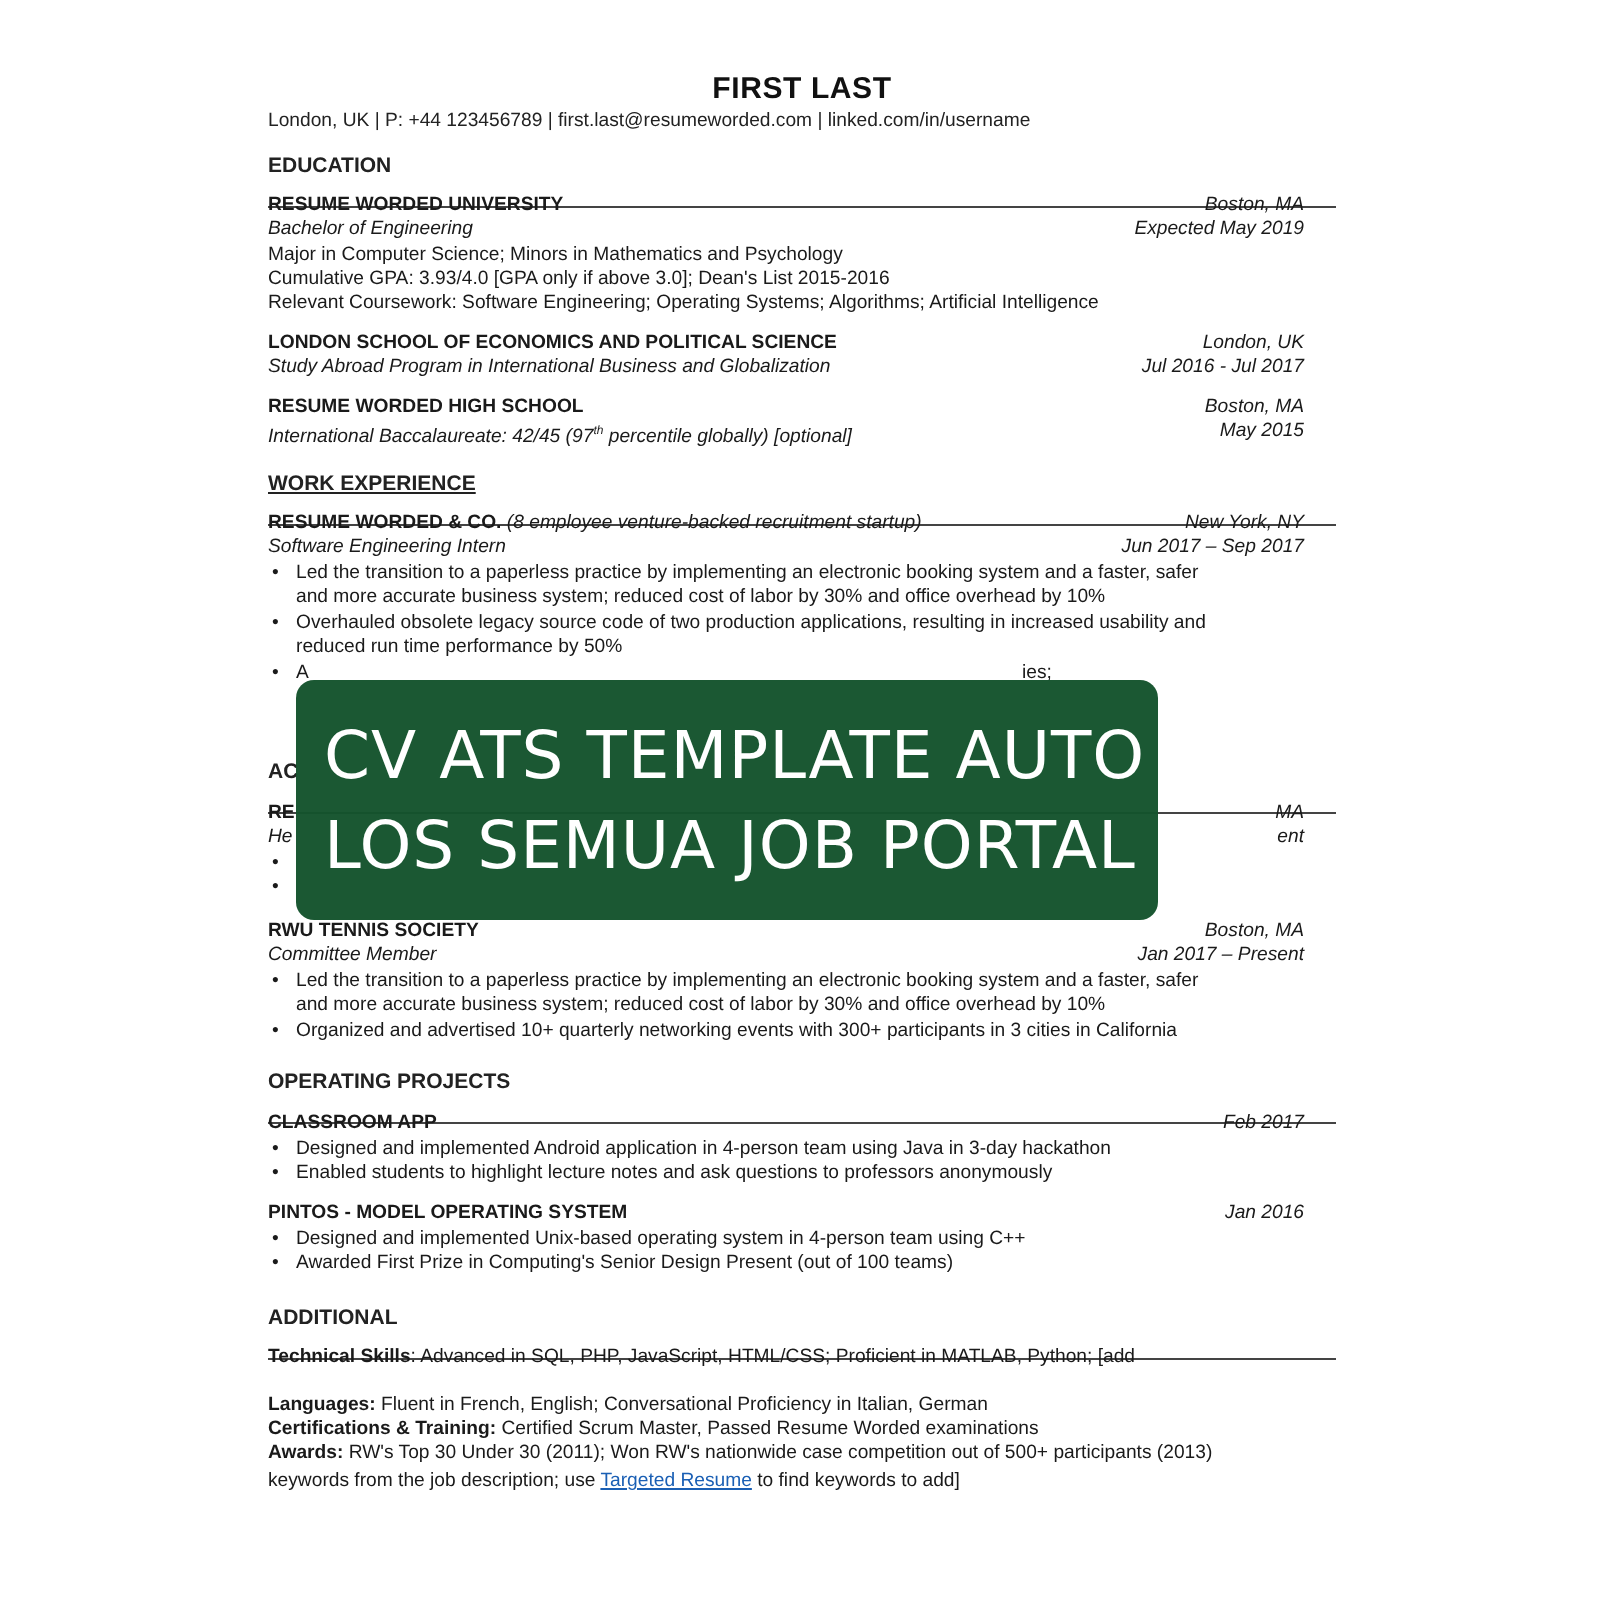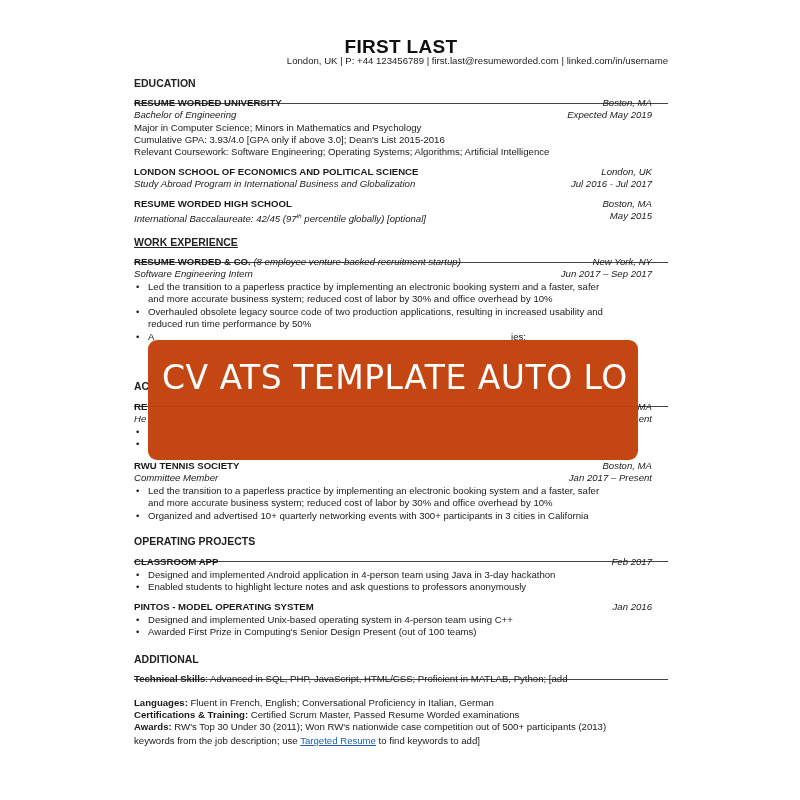--- a/index.html
+++ b/index.html
@@ -1,31 +1,31 @@
 <!DOCTYPE html>
 <html><head>
 <meta charset="utf-8">
 <style>
   html, body { margin:0; padding:0; background:#ffffff; }
   body { width:800px; height:800px; position:relative; overflow:hidden; font-family:"Liberation Sans", sans-serif; color:#1a1a1a; }
   .page { position:absolute; left:134px; top:0; width:534px; }
-  .name { position:absolute; left:0; width:534px; top:36px; text-align:center; font-weight:bold; font-size:19px; letter-spacing:0.3px; color:#111; }
-  .contact { position:absolute; left:0; width:534px; top:55px; text-align:right; font-size:9.6px; color:#222; }
+  .name { position:absolute; left:0; width:534px; top:36px; text-align:center; font-weight:bold; font-size:15px; letter-spacing:0.3px; color:#111; }
+  .contact { position:absolute; left:0; width:534px; top:55px; text-align:left; font-size:9.6px; color:#222; }
   .section-title { position:absolute; left:0; width:534px; font-weight:bold; font-size:10.5px; color:#222; border-bottom:1px solid #444; padding-bottom:14px; line-height:12px; }
   .row { position:absolute; left:0; width:534px; font-size:9.6px; line-height:12.3px; }
   .row .l { position:absolute; left:0; }
   .row .r { position:absolute; right:16px; text-align:right; font-style:italic; }
   .b { font-weight:bold; }
   .i { font-style:italic; }
   .line { position:absolute; left:0; width:534px; font-size:9.6px; line-height:12.3px; white-space:nowrap; }
   .bullet { position:absolute; left:0; width:534px; font-size:9.6px; line-height:12.3px; }
   .bullet .dot { position:absolute; left:2px; top:0; }
   .bullet .txt { position:absolute; left:14px; width:520px; }
   .link { color:#1a5fb4; text-decoration:underline; }
-  .banner { position:absolute; left:148px; top:340px; width:490px; height:120px; background:#c2410c; border-radius:9px; opacity:0.97; }
+  .banner { position:absolute; left:148px; top:340px; width:431px; height:120px; background:#14532d; border-radius:9px; opacity:0.97; }
   .banner-line { position:absolute; left:14px; font-family:"DejaVu Sans", sans-serif; font-size:33px; color:#ffffff; letter-spacing:0.5px; white-space:nowrap; font-weight:normal; }
 </style>
 </head>
 <body>
 
 <div class="page">
 
   <div class="name">FIRST LAST</div>
   <div class="contact">London, UK | P: +44 123456789 | first.last@resumeworded.com | linked.com/in/username</div>
 
@@ -166,13 +166,14 @@
   <div class="line" style="top:709px;">
     <span class="b">Certifications &amp; Training:</span><span> Certified Scrum Master, Passed Resume Worded examinations</span>
   </div>
   <div class="line" style="top:721px;">
     <span class="b">Awards:</span><span> RW's Top 30 Under 30 (2011); Won RW's nationwide case competition out of 500+ participants (2013)</span>
   </div>
 </div>
 
 <div class="banner">
   <div class="banner-line" style="top:18px;">CV ATS TEMPLATE AUTO LO</div>
+  <div class="banner-line" style="top:63px;">LOS SEMUA JOB PORTAL</div>
 </div>
 
 </body></html>

